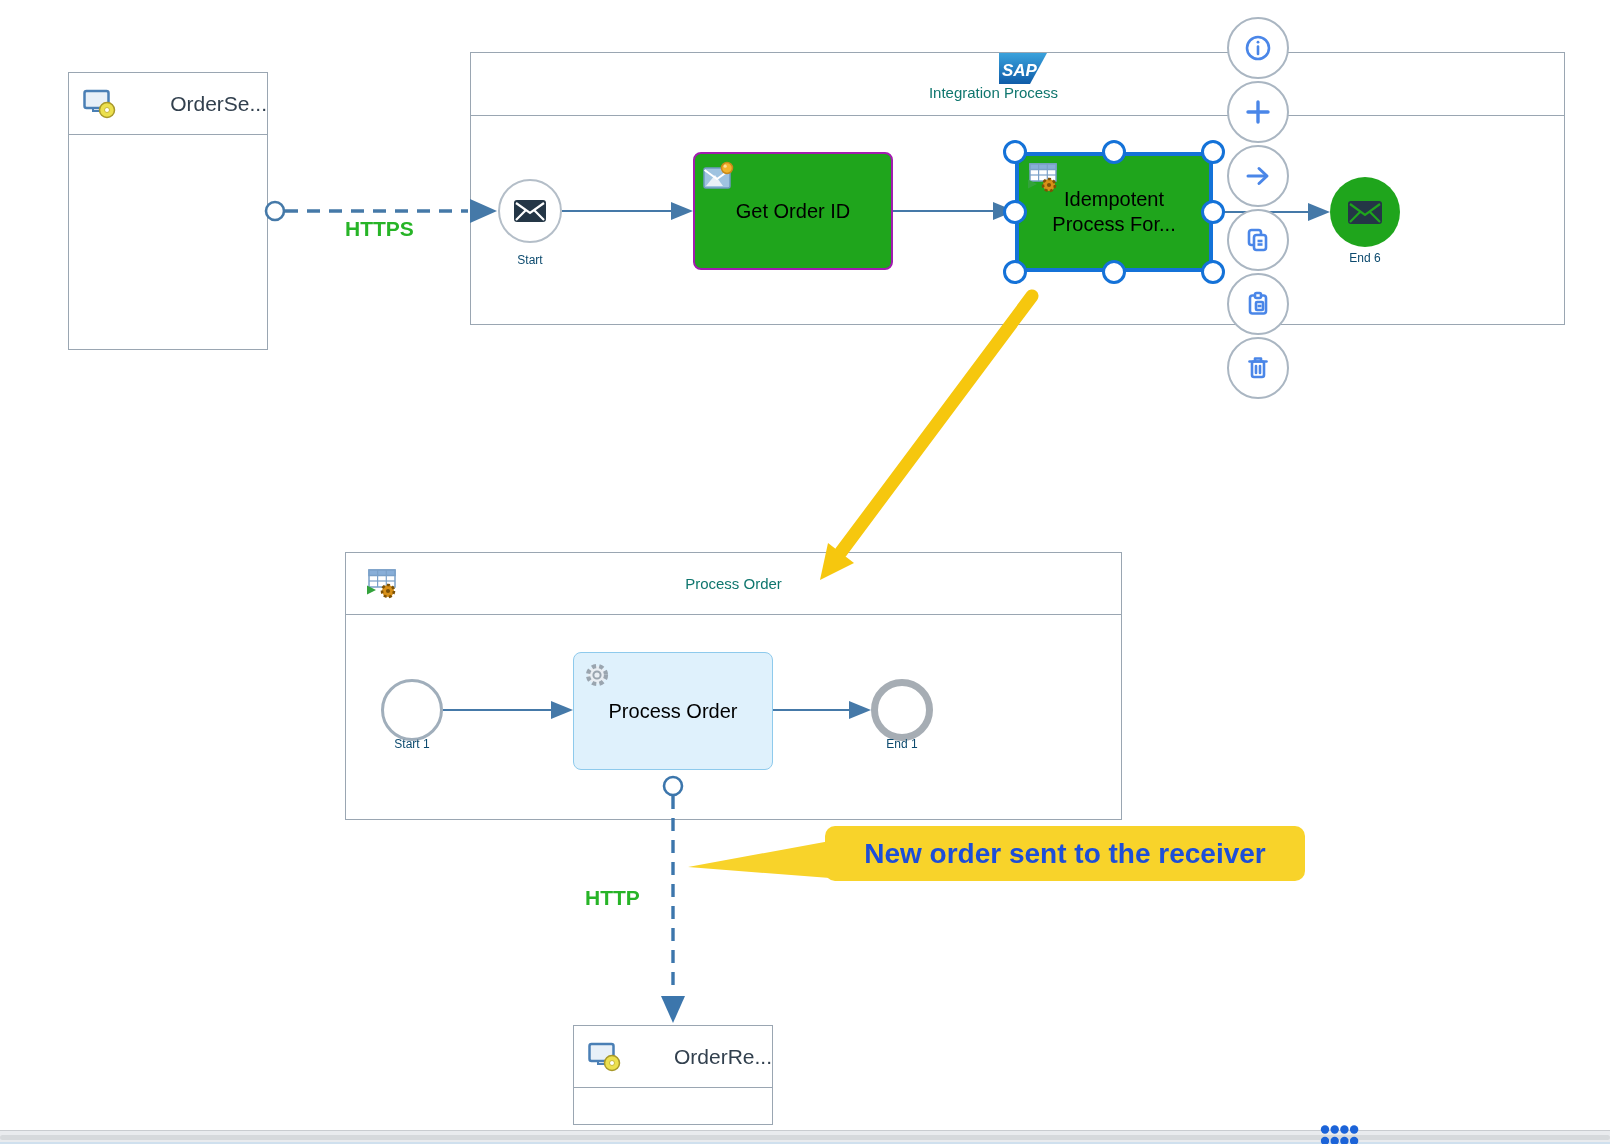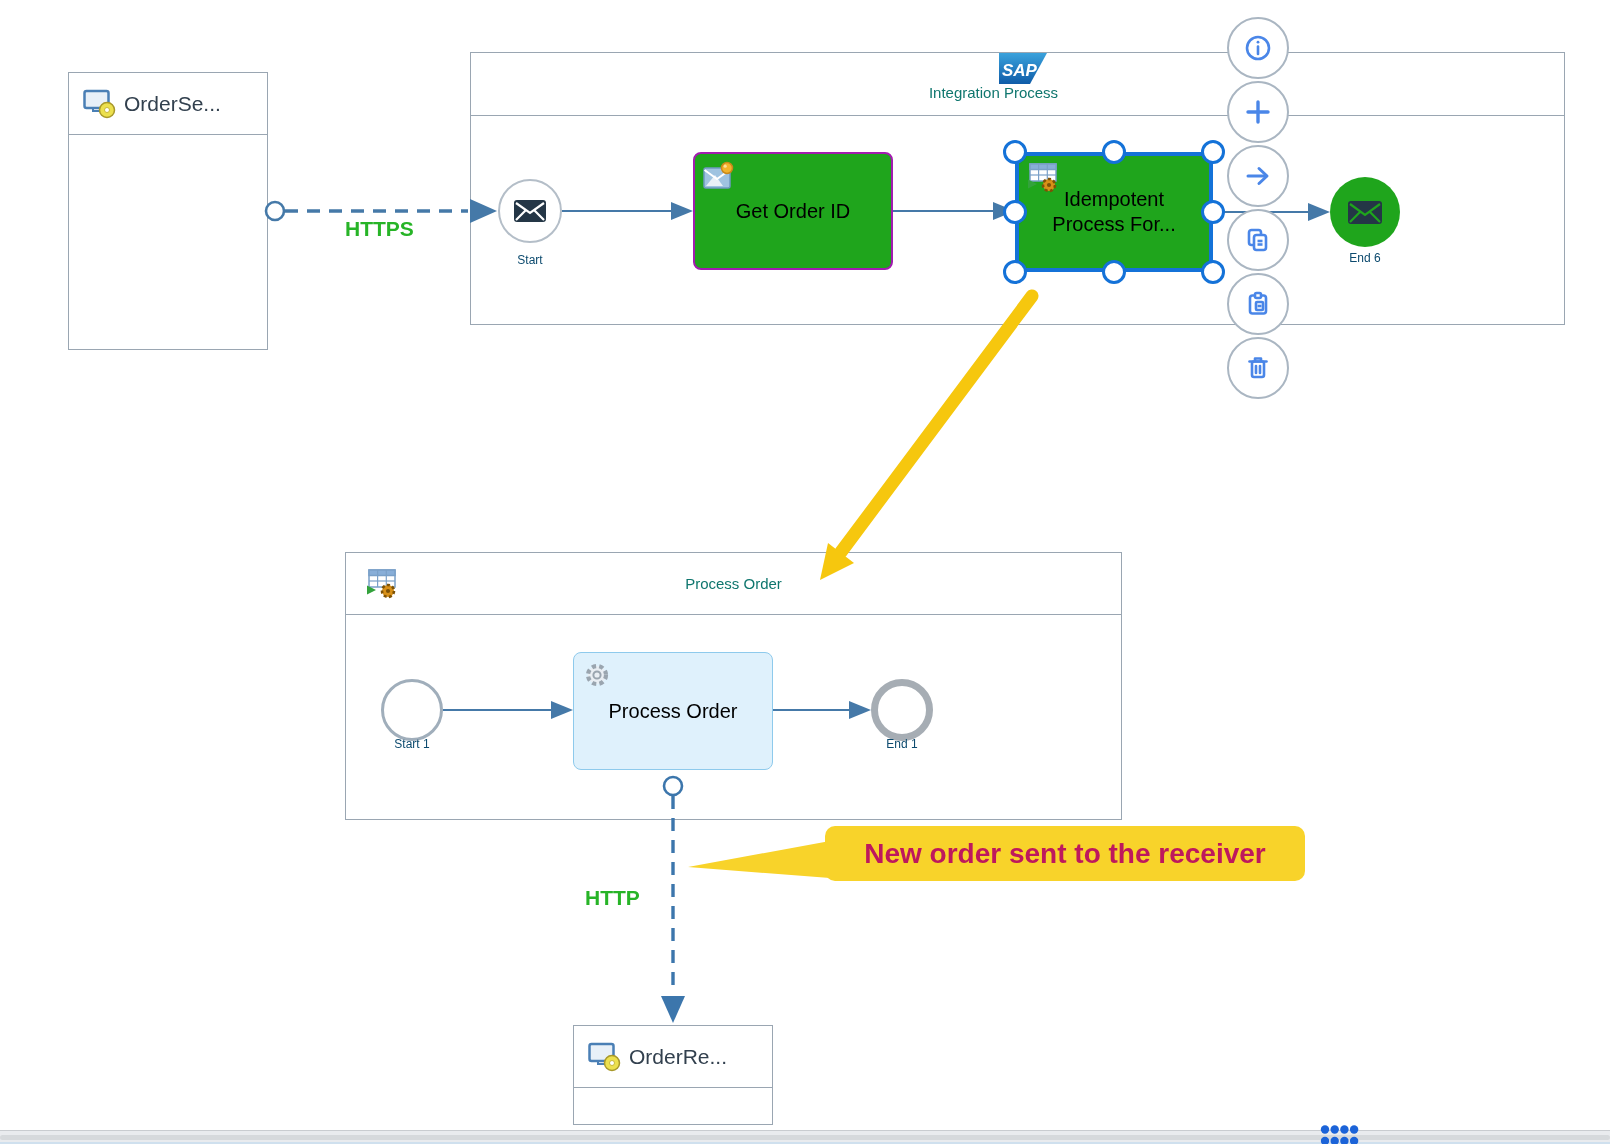--- a/index.html
+++ b/index.html
@@ -6,39 +6,39 @@
   #canvas{position:relative;width:1610px;height:1144px;background:#ffffff;overflow:hidden;
           font-family:"Liberation Sans",sans-serif;}
   .abs{position:absolute;}
   svg{display:block;}
   
   .pool{position:absolute;border:1.5px solid #9aa6b2;background:transparent;box-sizing:border-box;}
   .pool-header{position:absolute;left:0;top:0;right:0;border-bottom:1.5px solid #9aa6b2;
                display:flex;align-items:center;box-sizing:border-box;}
   .pool-title{flex:1;text-align:center;font-size:15px;color:#0f766e;}
   .participant{position:absolute;border:1.5px solid #9aa6b2;background:#fff;box-sizing:border-box;}
-  .participant .pool-header{padding-left:14px;gap:7px;justify-content:flex-start;}
+  .participant .pool-header{padding-left:14px;gap:7px;justify-content:space-between;}
   .participant-label{font-size:21px;color:#32404e;}
   
   .task{position:absolute;box-sizing:border-box;border-radius:8px;display:flex;
         align-items:center;justify-content:center;text-align:center;}
   .task-green{background:#1fa51c;border:2px solid #a21caf;}
   .task-label{font-size:20px;color:#000;line-height:1.25;}
   .task-icon{position:absolute;left:8px;top:7px;}
   
   .event{position:absolute;border-radius:50%;box-sizing:border-box;display:flex;
          align-items:center;justify-content:center;background:#fff;}
   .event-label{position:absolute;font-size:12px;color:#0c4a6e;text-align:center;white-space:nowrap;}
   
   .tb-btn{position:absolute;width:62px;height:62px;border-radius:50%;background:#fff;
           border:2px solid #aab6c2;box-sizing:border-box;display:flex;align-items:center;justify-content:center;}
   
   .proto-label{position:absolute;font-size:21px;font-weight:bold;color:#27b427;white-space:nowrap;}
   .callout-body{position:absolute;background:#f8d32a;border-radius:10px;display:flex;
-                align-items:center;justify-content:center;font-size:28px;font-weight:600;color:#be185d;}
+                align-items:center;justify-content:center;font-size:28px;font-weight:600;color:#1d4ed8;}
   
   .hscroll{position:absolute;left:0;width:1610px;background:#e9ebee;border-top:1px solid #c9ccd0;box-sizing:border-box;}
   .hscroll-thumb{position:absolute;left:0;right:0;top:4px;height:5px;border-radius:3px;background:#d6d9dc;}
   .hscroll-edge{position:absolute;left:0;right:0;bottom:0;height:2px;background:#cfe0ee;}
 </style>
 </head>
 <body>
 
 <div id="canvas">
 

